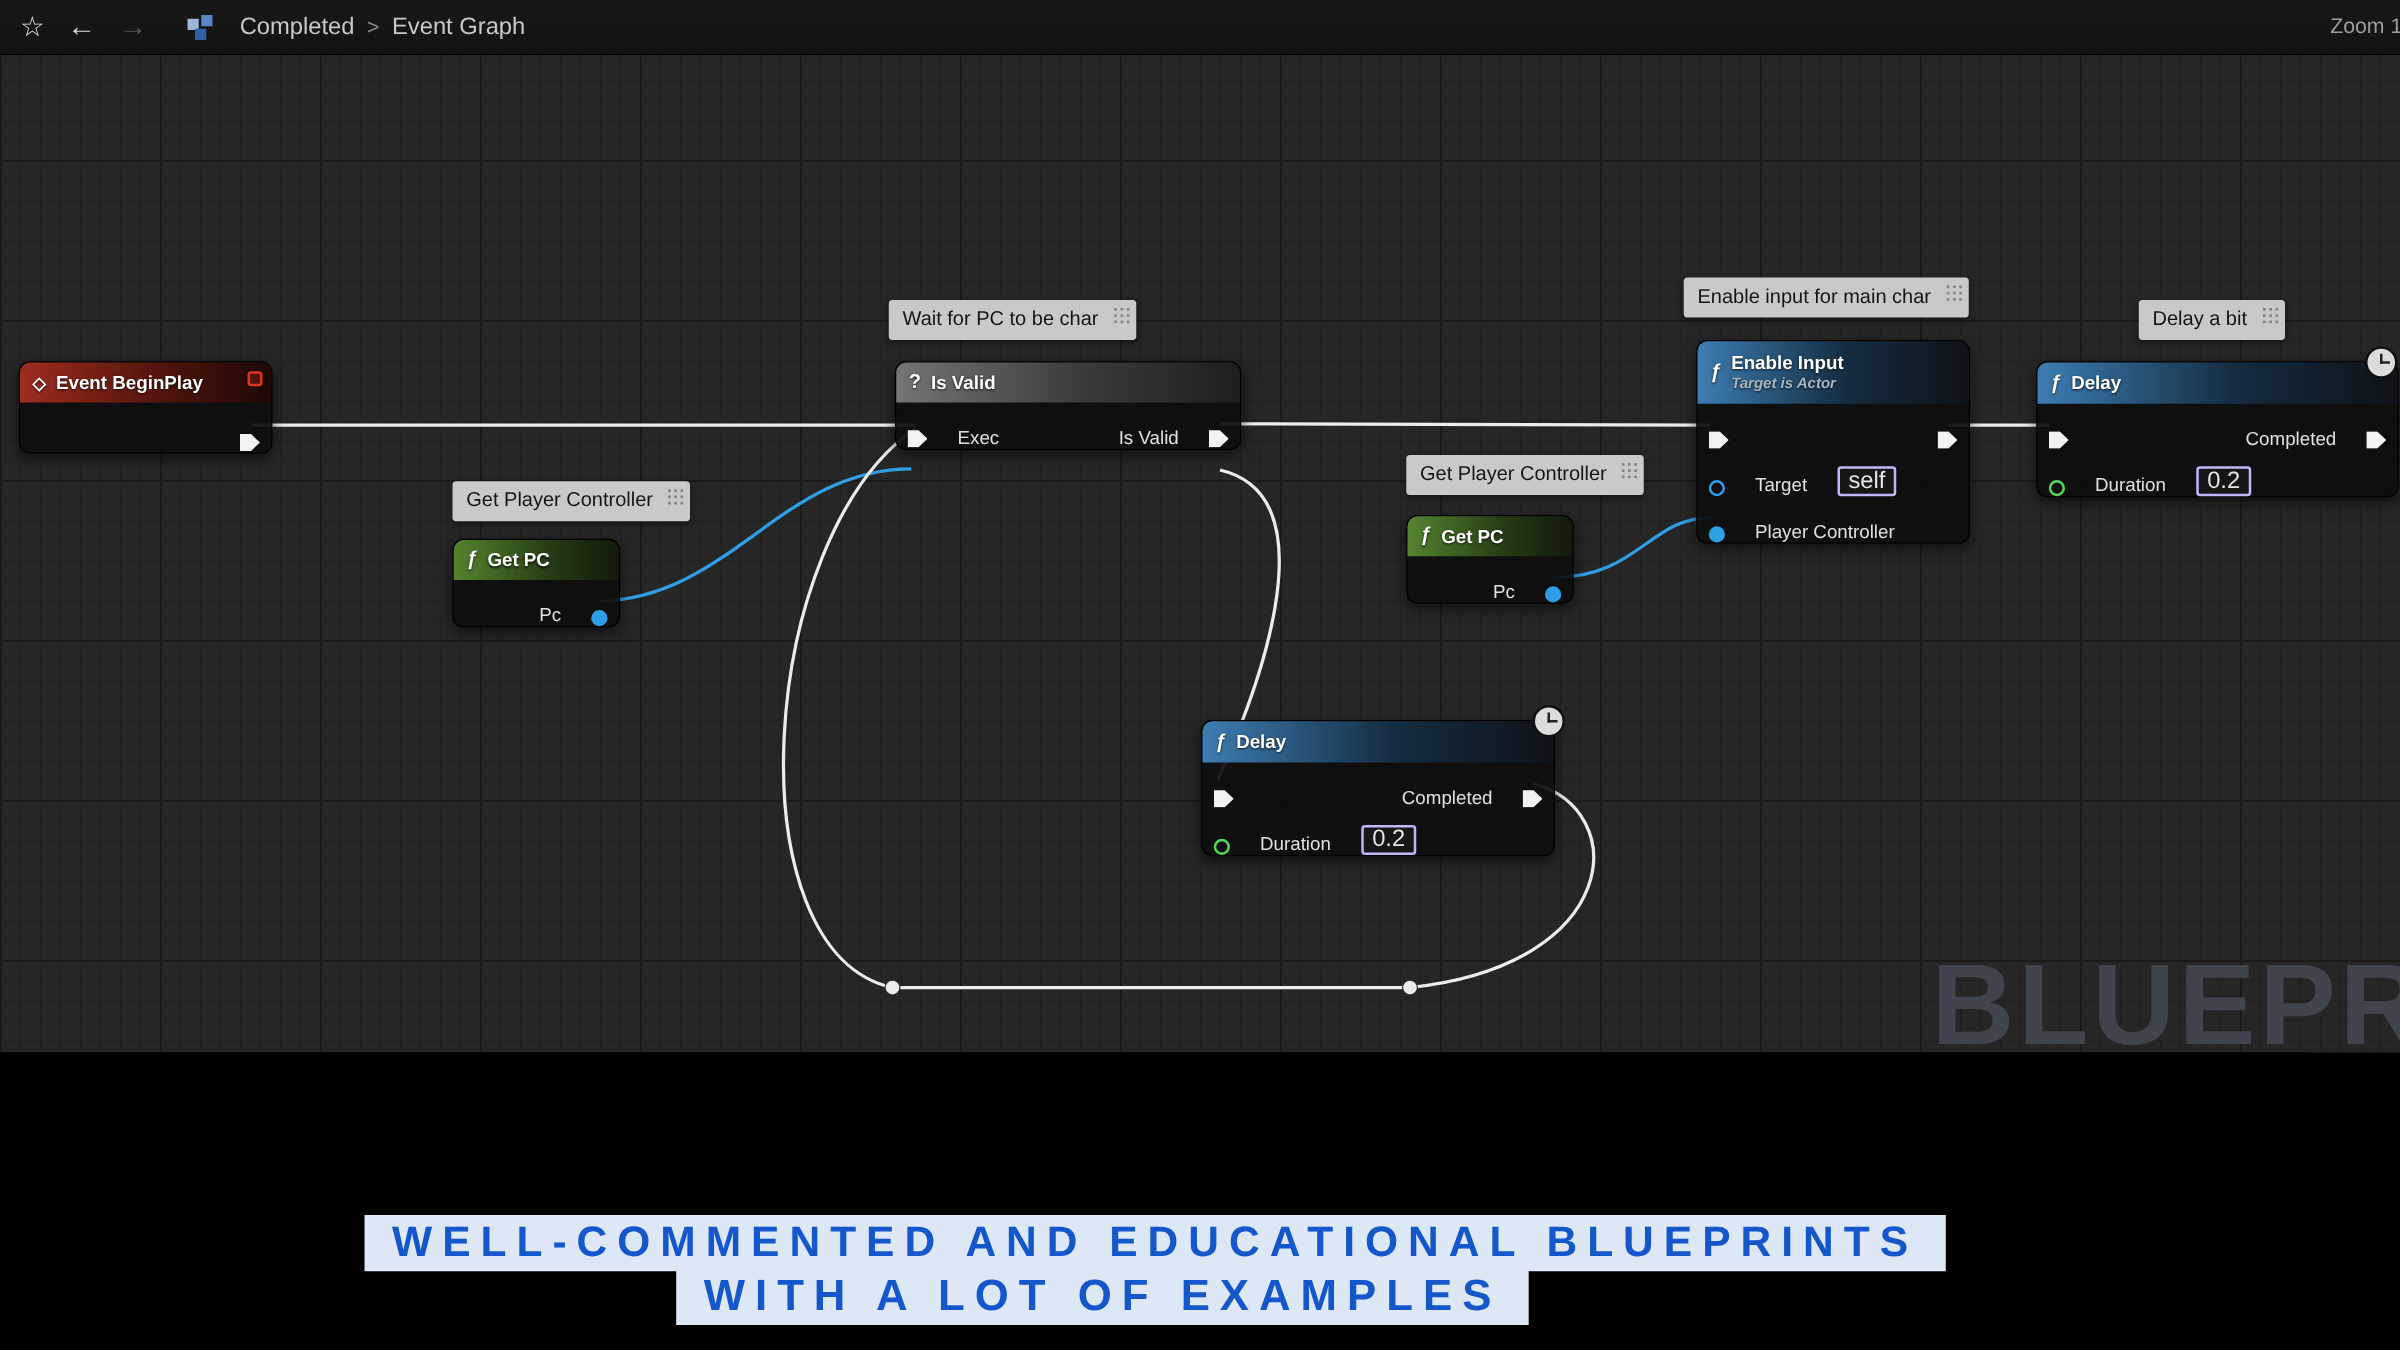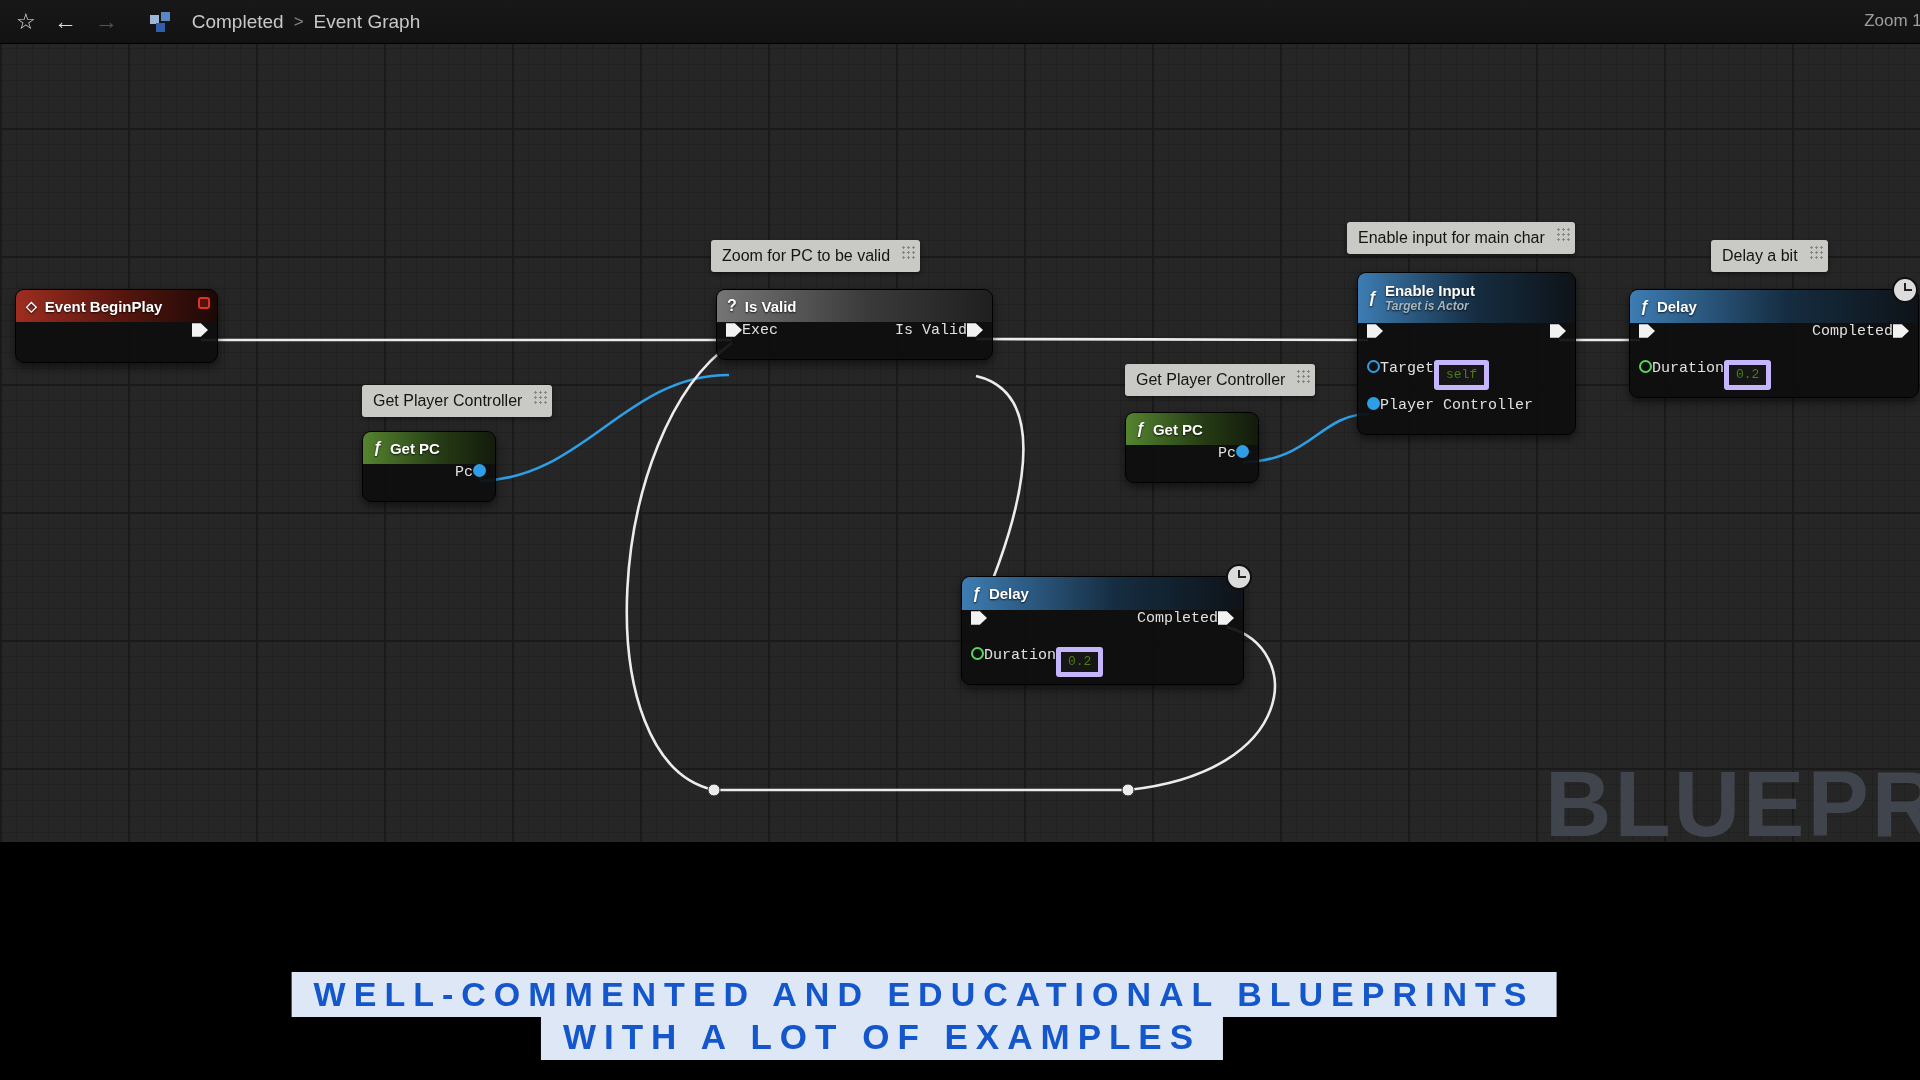--- a/index.html
+++ b/index.html
@@ -78,37 +78,37 @@
   .nicon.ev { font-style: normal; font-size: 14px; }
   .hdr-col { display: flex; flex-direction: column; justify-content: center; line-height: 1.1; }
   .node-sub { font-style: italic; font-weight: bold; font-size: 12px; color: #a8b6bf; }
   .event-badge {
     position: absolute; top: 7px; right: 7px;
     width: 12px; height: 12px;
     border: 2px solid #e03324; border-radius: 3px;
     background: rgba(224,51,36,0.25);
   }
   .row {
-    display: flex; align-items: flex-start;
-    height: 37px; padding: 0 9px; gap: 0;
-    color: #e0e0e0; font-size: 15px; font-family: Liberation Mono, monospace;
+    display: flex; align-items: flex-end;
+    height: 37px; padding: 0 9px; gap: 24px;
+    color: #e0e0e0; font-size: 15px;
   }
   .row .spacer { flex: 1; }
   .exec {
     width: 16px; height: 16px; background: #f2f2f2;
     clip-path: polygon(0% 8%, 55% 8%, 100% 50%, 55% 92%, 0% 92%);
     flex: 0 0 auto;
   }
   .c { width: 13px; height: 13px; border-radius: 50%; flex: 0 0 auto; }
   .c.blue    { background: #2e9fe6; }
   .c.blue-h  { border: 2.5px solid #2e9fe6; }
   .c.green-h { border: 2.5px solid #58d858; }
   .vbox {
-    background: #161616; border: 5px solid #c4b5fd; border-radius: 3px;
-    padding: 0 7px; font-size: 13px; color: #4d7c0f; line-height: 20px;
+    background: #161616; border: 2px solid #c4b5fd; border-radius: 3px;
+    padding: 0 7px; font-size: 19px; color: #e5e5e5; line-height: 20px;
   }
   .clock {
     position: absolute; top: -13px; width: 26px; height: 26px;
     border-radius: 50%; background: #dcdcdc; border: 2px solid #101010;
     z-index: 4;
   }
   .clock .ch { position: absolute; left: 10px; top: 4px; width: 2px; height: 8px; background: #222; }
   .clock .cm { position: absolute; left: 10px; top: 10px; width: 8px; height: 2px; background: #222; }
 
   
@@ -160,21 +160,21 @@
     <path class="wire-exec" d="M 1227 627 C 1305 648, 1298 772, 1128 790"></path>
     <path class="wire-exec" d="M 1128 790 L 714 790"></path>
     <path class="wire-exec" d="M 714 790 C 585 762, 606 430, 732 343"></path>
     <path class="wire-data" d="M 1243 462 C 1310 462, 1320 414, 1369 414"></path>
     <path class="wire-exec" d="M 1559 340 L 1640 340"></path>
     <circle class="reroute" cx="714" cy="790" r="6"></circle>
     <circle class="reroute" cx="1128" cy="790" r="6"></circle>
   </svg>
 
   <div class="comment" style="left:711px; top:240px;">
-    <span>Zoom for PC to be valid</span>
+    <span>Wait for PC to be char</span>
     <span class="grip"></span>
   </div>
   <div class="comment" style="left:362px; top:385px;">
     <span>Get Player Controller</span>
     <span class="grip"></span>
   </div>
   <div class="comment" style="left:1125px; top:364px;">
     <span>Get Player Controller</span>
     <span class="grip"></span>
   </div>

